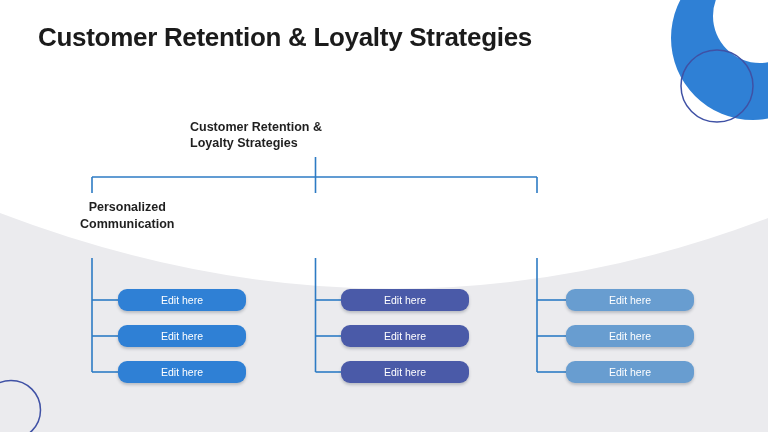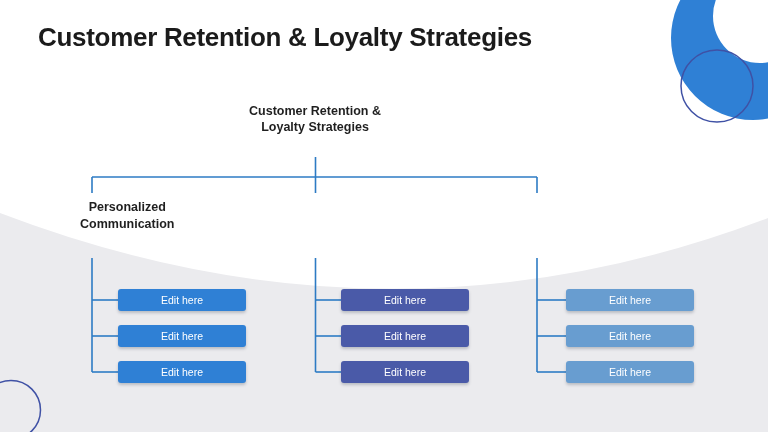--- a/index.html
+++ b/index.html
@@ -6,34 +6,34 @@
   .slide{
     position:relative;width:768px;height:432px;overflow:hidden;
     background:#ffffff;font-family:"Liberation Sans",sans-serif;
   }
   .bg-svg,.connector-svg{position:absolute;left:0;top:0;width:768px;height:432px;}
   .slide-title{
     position:absolute;left:38px;top:22px;width:620px;
     font-size:26px;font-weight:800;color:#1b1b1b;letter-spacing:-0.3px;
   }
   .root-node{
-    position:absolute;left:190px;top:104px;width:250px;
-    text-align:center;font-size:12.5px;font-weight:700;color:#1f1f1f;
+    position:absolute;left:190px;top:120px;width:250px;
+    font-size:12.5px;font-weight:700;color:#1f1f1f;
     line-height:15.5px;white-space:pre-line;
   }
   .branch-label{
     position:absolute;top:199px;
     font-size:12.5px;font-weight:700;color:#1f1f1f;
     line-height:17px;white-space:pre-line;
   }
   .branch-label.b0{left:80px;text-align:center;}
   .branch-label.b1{left:303px;}
   .branch-label.b2{left:525px;}
   .pill{
-    position:absolute;width:128px;height:22px;border-radius:3px;
+    position:absolute;width:128px;height:22px;border-radius:9px;
     color:#ffffff;font-size:10.5px;line-height:22px;text-align:center;
     box-shadow:0 2px 3px rgba(40,50,70,0.25);
     cursor:pointer;
   }
   .col0 .pill{left:118px;background:#2f80d5;}
   .col1 .pill{left:341px;background:#4a5aa8;}
   .col2 .pill{left:566px;background:#689dd0;}
   .pill.r0{top:289px;}
   .pill.r1{top:325px;}
   .pill.r2{top:361px;}

